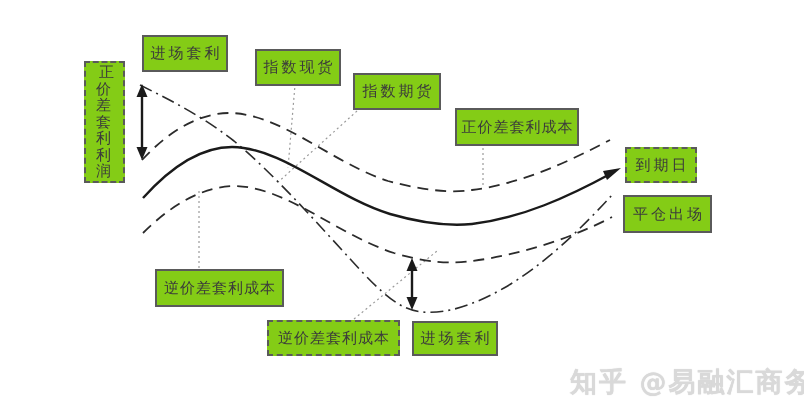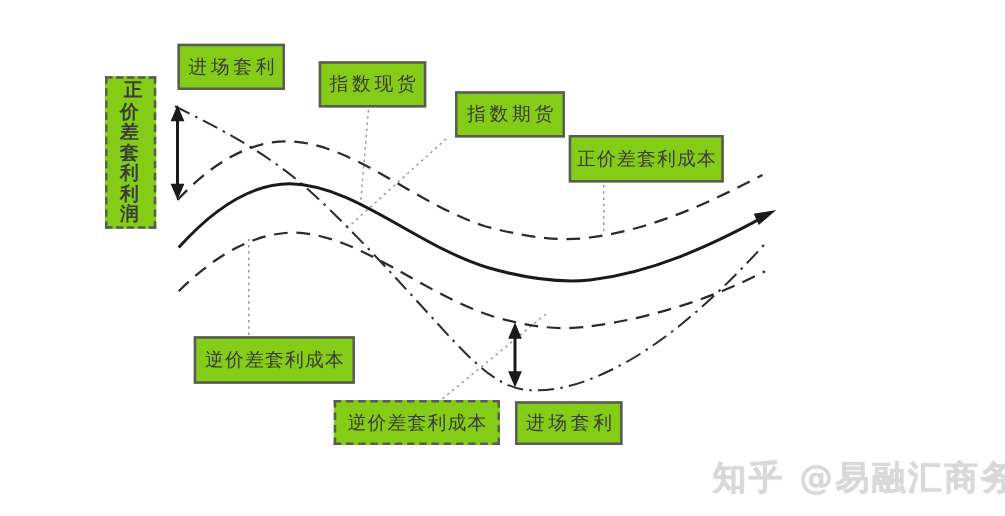--- a/index.html
+++ b/index.html
@@ -34,21 +34,21 @@
   .label-box.dashed { border: 2px dashed #5a5a5a; }
   .label-box.tight  { letter-spacing: 1px; text-indent: 1px; }
   .label-box.vertical {
     white-space: normal;
     line-break: anywhere;
     word-break: break-all;
     line-height: 16.5px;
     padding: 3px 0;
     width: 41px;
   }
-  .label-box.vertical .inner { width: 17px; margin: 0 auto; font-weight: bold; }
+  .label-box.vertical .inner { width: 17px; margin: 0 auto; }
   #watermark {
     position: absolute;
     left: 570px;
     top: 364px;
     font-size: 27px;
     font-weight: 700;
     letter-spacing: 2px;
     color: #d9d9d9;
     text-shadow: 0 0 1px #cfcfcf;
     white-space: nowrap;
@@ -91,25 +91,27 @@
   </svg>
 
   <div class="label-box dashed vertical" style="left:84px; top:61px; height:122px;">
     <div class="inner">正价差套利利润</div>
   </div>
 
   <div class="label-box solid" style="left:142px; top:35px; width:86px; height:37px;">进场套利</div>
 
   <div class="label-box solid" style="left:255px; top:35px; width:86px; height:37px;margin-top:14px;">指数现货</div>
 
-  <div class="label-box solid" style="left:353px; top:73px; width:88px; height:37px;margin-left:11px;">指数期货</div>
+  <div class="label-box solid" style="left:353px; top:73px; width:88px; height:37px;">指数期货</div>
 
   <div class="label-box solid tight" style="left:455px; top:84px; width:124px; height:38px;margin-top:24px;">正价差套利成本</div>
 
+  <div class="label-box dashed" style="left:625px; top:147px; width:72px; height:36px;">到期日</div>
 
+  <div class="label-box solid" style="left:623px; top:195px; width:89px; height:38px;">平仓出场</div>
 
   <div class="label-box solid tight" style="left:155px; top:269px; width:129px; height:38px;">逆价差套利成本</div>
 
   <div class="label-box dashed tight" style="left:267px; top:320px; width:133px; height:36px;">逆价差套利成本</div>
 
   <div class="label-box solid" style="left:412px; top:321px; width:86px; height:35px;">进场套利</div>
 
   <div id="watermark">知乎 @易融汇商务</div>
 
 </div>

